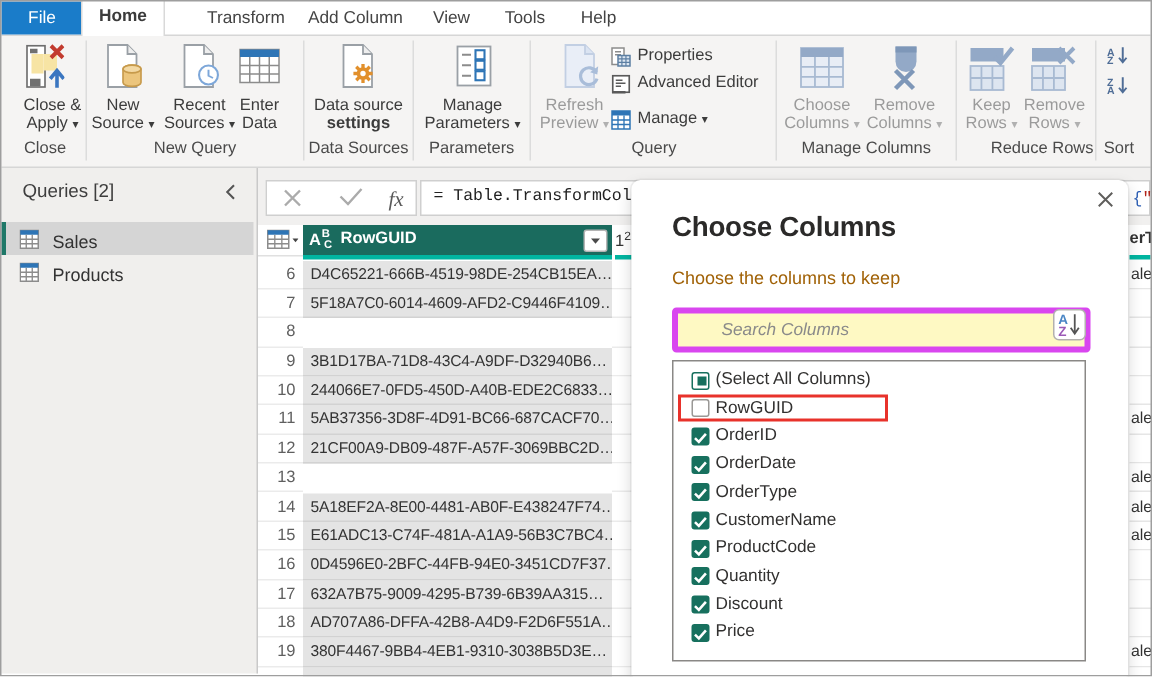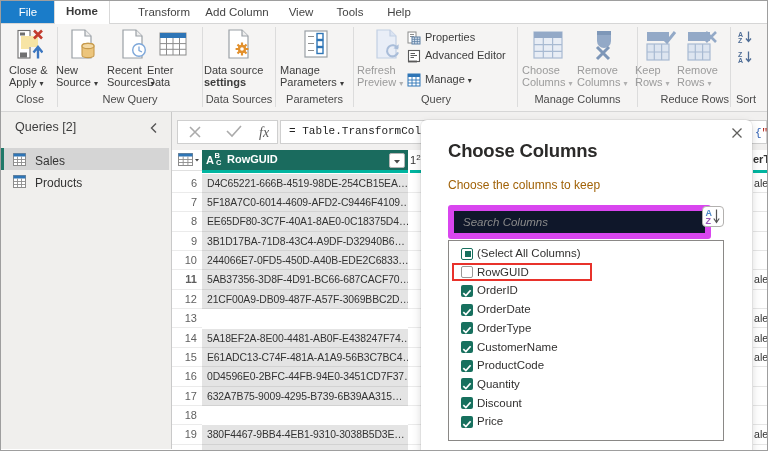--- a/index.html
+++ b/index.html
@@ -11,21 +11,21 @@
   
   #tabs{left:1px;top:1px;width:766px;height:22px;background:#fff;border-bottom:1px solid #d6d6d6;z-index:2;}
   .tab{position:absolute;top:0;height:22px;line-height:22px;font-size:11.5px;color:#444;text-align:center;}
   #tfile{left:0;width:54px;background:#1a7cc9;color:#fff;}
   #thome{left:54px;width:54px;background:#fff;border-left:1px solid #d9d9d9;border-right:1px solid #d9d9d9;
          font-weight:bold;color:#3b3b3b;height:24px;z-index:3;}
   
   #ribbon{left:1px;top:24px;width:766px;height:87px;background:#f5f4f3;border-bottom:1px solid #d6d6d6;z-index:1;}
   .sep{position:absolute;top:3px;width:1px;height:80px;background:#dcdcdc;}
   .glabel{position:absolute;top:68px;height:14px;line-height:14px;font-size:11px;color:#4a4a4a;text-align:center;white-space:nowrap;}
-  .b1,.b2{position:absolute;font-size:11px;color:#3c3c3c;white-space:nowrap;height:12px;line-height:12px;}
+  .b1,.b2{position:absolute;font-size:11px;color:#3c3c3c;text-align:center;white-space:nowrap;height:12px;line-height:12px;}
   .b1{top:40px;} .b2{top:52px;}
   .gray{color:#9b9b9b !important;}
   .dd{font-size:8px;color:#3c3c3c;}
   .smlbl{position:absolute;font-size:11px;color:#3c3c3c;white-space:nowrap;height:13px;line-height:13px;}
   
   #qpanel{left:1px;top:112px;width:170px;height:337px;background:#f0efed;border-right:1px solid #c9c9c9;}
   
   #fxbar{left:172px;top:112px;width:595px;height:38px;background:#f1f0ef;}
   .fxbox{position:absolute;top:8px;height:22px;background:#fff;border:1px solid #cfcfcf;}
   
@@ -293,32 +293,31 @@
 
   <div class="rnum" style="top:23.5px;height:18.4px;padding-right:5px;">6</div>
   <div class="gcell" style="top:23.5px;height:18.4px;">D4C65221-666B-4519-98DE-254CB15EA…</div>
   <div class="ncell" style="top:23.5px;height:18.4px;"></div>
   <div class="rcell" style="top:23.5px;height:18.4px;">ale</div>
   <div class="rnum" style="top:42.9px;height:18.4px;padding-right:5px;">7</div>
   <div class="gcell" style="top:42.9px;height:18.4px;">5F18A7C0-6014-4609-AFD2-C9446F4109…</div>
   <div class="ncell" style="top:42.9px;height:18.4px;"></div>
   <div class="rcell" style="top:42.9px;height:18.4px;"></div>
   <div class="rnum" style="top:62.2px;height:18.4px;padding-right:5px;">8</div>
-  <div class="gcell" style="top:62.2px;height:18.4px;">EE65DF80-3C7F-40A1-8AE0-0C18375D4…</div>
   <div class="ncell" style="top:62.2px;height:18.4px;"></div>
   <div class="rcell" style="top:62.2px;height:18.4px;"></div>
   <div class="rnum" style="top:81.6px;height:18.4px;padding-right:5px;">9</div>
   <div class="gcell" style="top:81.6px;height:18.4px;">3B1D17BA-71D8-43C4-A9DF-D32940B6…</div>
   <div class="ncell" style="top:81.6px;height:18.4px;"></div>
   <div class="rcell" style="top:81.6px;height:18.4px;"></div>
   <div class="rnum" style="top:101.0px;height:18.4px;padding-right:5px;">10</div>
   <div class="gcell" style="top:101.0px;height:18.4px;">244066E7-0FD5-450D-A40B-EDE2C6833…</div>
   <div class="ncell" style="top:101.0px;height:18.4px;"></div>
   <div class="rcell" style="top:101.0px;height:18.4px;"></div>
-  <div class="rnum" style="top:120.4px;height:18.4px;padding-right:5px;font-weight:bold;">11</div>
+  <div class="rnum" style="top:120.4px;height:18.4px;padding-right:5px;">11</div>
   <div class="gcell" style="top:120.4px;height:18.4px;">5AB37356-3D8F-4D91-BC66-687CACF70…</div>
   <div class="ncell" style="top:120.4px;height:18.4px;"></div>
   <div class="rcell" style="top:120.4px;height:18.4px;">ale</div>
   <div class="rnum" style="top:139.7px;height:18.4px;padding-right:5px;">12</div>
   <div class="gcell" style="top:139.7px;height:18.4px;">21CF00A9-DB09-487F-A57F-3069BBC2D…</div>
   <div class="ncell" style="top:139.7px;height:18.4px;"></div>
   <div class="rcell" style="top:139.7px;height:18.4px;"></div>
   <div class="rnum" style="top:159.1px;height:18.4px;padding-right:5px;">13</div>
   <div class="ncell" style="top:159.1px;height:18.4px;"></div>
   <div class="rcell" style="top:159.1px;height:18.4px;">ale</div>
@@ -332,39 +331,40 @@
   <div class="rcell" style="top:197.8px;height:18.4px;">ale</div>
   <div class="rnum" style="top:217.2px;height:18.4px;padding-right:5px;">16</div>
   <div class="gcell" style="top:217.2px;height:18.4px;">0D4596E0-2BFC-44FB-94E0-3451CD7F37…</div>
   <div class="ncell" style="top:217.2px;height:18.4px;"></div>
   <div class="rcell" style="top:217.2px;height:18.4px;"></div>
   <div class="rnum" style="top:236.6px;height:18.4px;padding-right:5px;">17</div>
   <div class="gcell" style="top:236.6px;height:18.4px;">632A7B75-9009-4295-B739-6B39AA315…</div>
   <div class="ncell" style="top:236.6px;height:18.4px;"></div>
   <div class="rcell" style="top:236.6px;height:18.4px;"></div>
   <div class="rnum" style="top:255.9px;height:18.4px;padding-right:5px;">18</div>
+  <div class="gcell" style="top:255.9px;height:18.4px;">AD707A86-DFFA-42B8-A4D9-F2D6F551A…</div>
   <div class="ncell" style="top:255.9px;height:18.4px;"></div>
   <div class="rcell" style="top:255.9px;height:18.4px;"></div>
   <div class="rnum" style="top:275.3px;height:18.4px;padding-right:5px;">19</div>
   <div class="gcell" style="top:275.3px;height:18.4px;">380F4467-9BB4-4EB1-9310-3038B5D3E…</div>
   <div class="ncell" style="top:275.3px;height:18.4px;"></div>
   <div class="rcell" style="top:275.3px;height:18.4px;">ale</div>
   <div class="rnum" style="top:294.7px;height:18.4px;padding-right:5px;"></div>
   <div class="gcell" style="top:294.7px;height:18.4px;"></div>
   <div class="ncell" style="top:294.7px;height:18.4px;"></div>
   <div class="rcell" style="top:294.7px;height:18.4px;"></div>
 </div>
 
 <div id="dlg" class="abs">
   <svg class="abs" style="left:310px;top:7px;" width="12" height="12" viewBox="0 0 12 12">
     <path d="M1.5 1.5 L10.5 10.5 M10.5 1.5 L1.5 10.5" stroke="#5f5e5c" stroke-width="1.3"></path>
   </svg>
   <div class="abs" style="left:27px;top:20px;font-size:18.5px;font-weight:bold;color:#2b2a29;letter-spacing:-0.2px;">Choose Columns</div>
   <div class="abs" style="left:27px;top:58px;font-size:12px;color:#a16207;">Choose the columns to keep</div>
-  <div class="abs" style="left:27px;top:85px;width:251px;height:22px;border:6px solid #d946ef;border-radius:3px;background:#0f172a;">
+  <div class="abs" style="left:27px;top:85px;width:251px;height:22px;border:4px solid #d946ef;border-radius:3px;background:#fef9c3;padding-left:20px;">
     <div style="font-size:11.5px;font-style:italic;color:#8a8a8a;line-height:22px;padding-left:9px;">Search Columns</div>
   </div>
   <div class="abs" style="left:281px;top:86px;width:20px;height:19px;border:1.5px solid #b3b1af;border-radius:4px;background:#fff;">
     <svg width="20" height="19" viewBox="0 0 20 19">
       <text x="2.5" y="8.8" font-size="9" font-weight="bold" fill="#4a86c5">A</text>
       <text x="2.5" y="17" font-size="9" font-weight="bold" fill="#9b59b6">Z</text>
       <path d="M13.5 2.5 L13.5 14.5 M10.8 11.5 L13.5 15.5 L16.2 11.5" stroke="#555" stroke-width="1.2" fill="none"></path>
     </svg>
   </div>
   <div class="abs" style="left:27px;top:120px;width:274px;height:199px;border:1px solid #8a8886;background:#fff;"></div>

